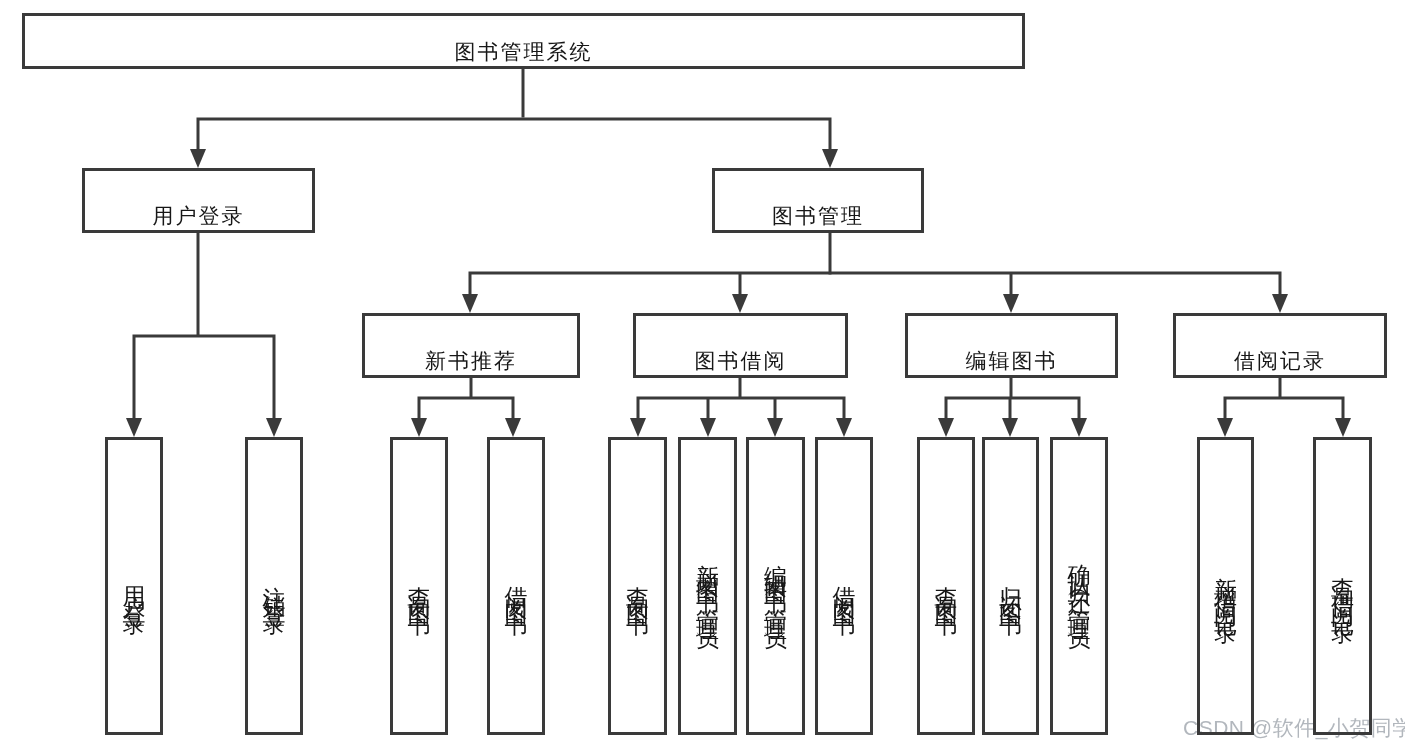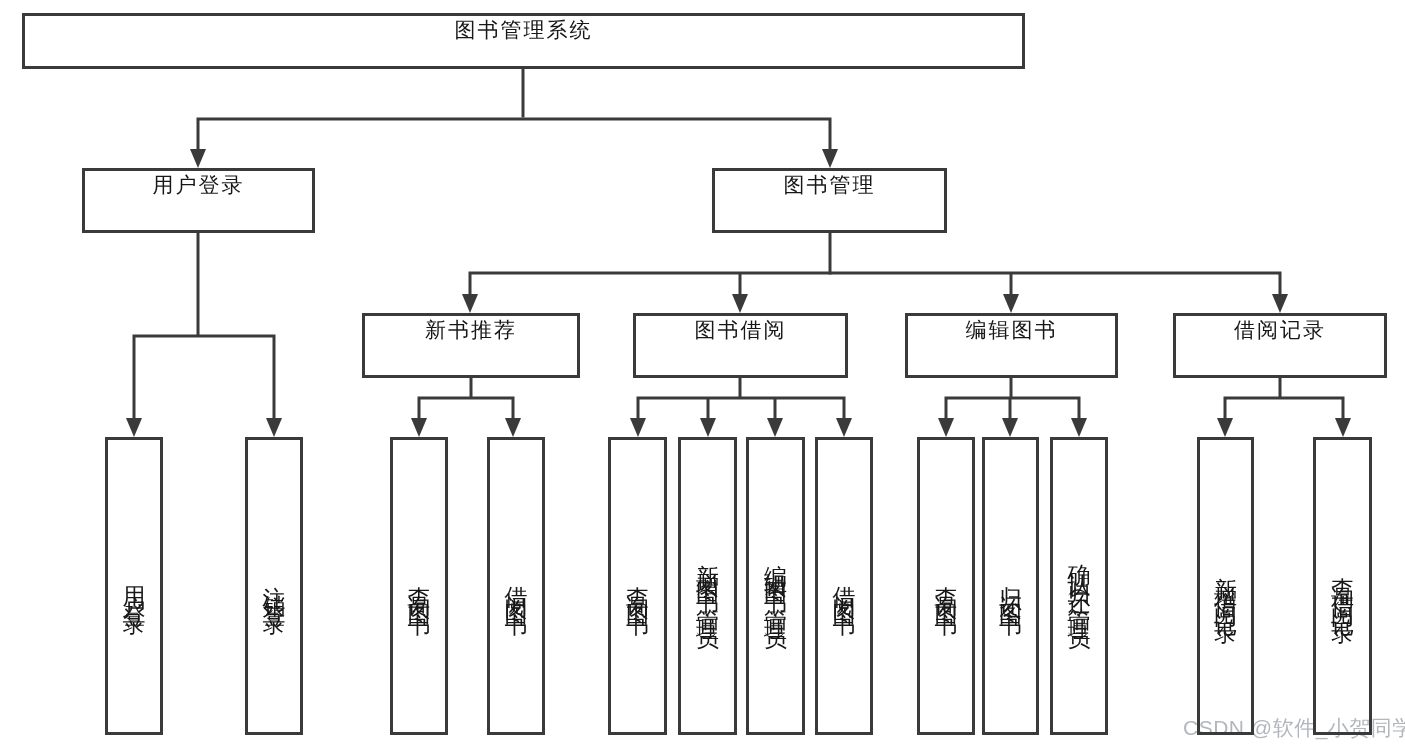--- a/index.html
+++ b/index.html
@@ -7,21 +7,21 @@
     position:relative;
     width:1405px;height:747px;
     background:#ffffff;
     font-family:"Liberation Sans","DejaVu Sans",sans-serif;
     overflow:hidden;
   }
   .wires{position:absolute;left:0;top:0;z-index:1;}
   .node{
     position:absolute;box-sizing:border-box;
     border:3px solid #3a3a3a;background:transparent;
-    display:flex;align-items:flex-start;justify-content:center;
+    display:flex;align-items:flex-end;justify-content:center;
     z-index:2;
   }
   .node .hlabel{
     font-size:21px;color:#171717;letter-spacing:2px;white-space:nowrap;
   }
   .vnode{
     position:absolute;box-sizing:border-box;
     border:3px solid #3a3a3a;background:transparent;
     display:flex;align-items:center;justify-content:center;
     z-index:2;
@@ -102,21 +102,21 @@
 
   <div class="watermark">CSDN @软件_小贺同学</div>
 
   <div class="node" style="left:22px;top:13px;width:1003px;height:56px">
     <span class="hlabel">图书管理系统</span>
   </div>
 
   <div class="node" style="left:82px;top:168px;width:233px;height:65px">
     <span class="hlabel">用户登录</span>
   </div>
-  <div class="node" style="left:712px;top:168px;width:235px;height:65px">
+  <div class="node" style="left:712px;top:168px;width:212px;height:65px">
     <span class="hlabel">图书管理</span>
   </div>
 
   <div class="node" style="left:633px;top:313px;width:215px;height:65px">
     <span class="hlabel">图书借阅</span>
   </div>
   <div class="node" style="left:362px;top:313px;width:218px;height:65px">
     <span class="hlabel">新书推荐</span>
   </div>
   <div class="node" style="left:905px;top:313px;width:213px;height:65px">

